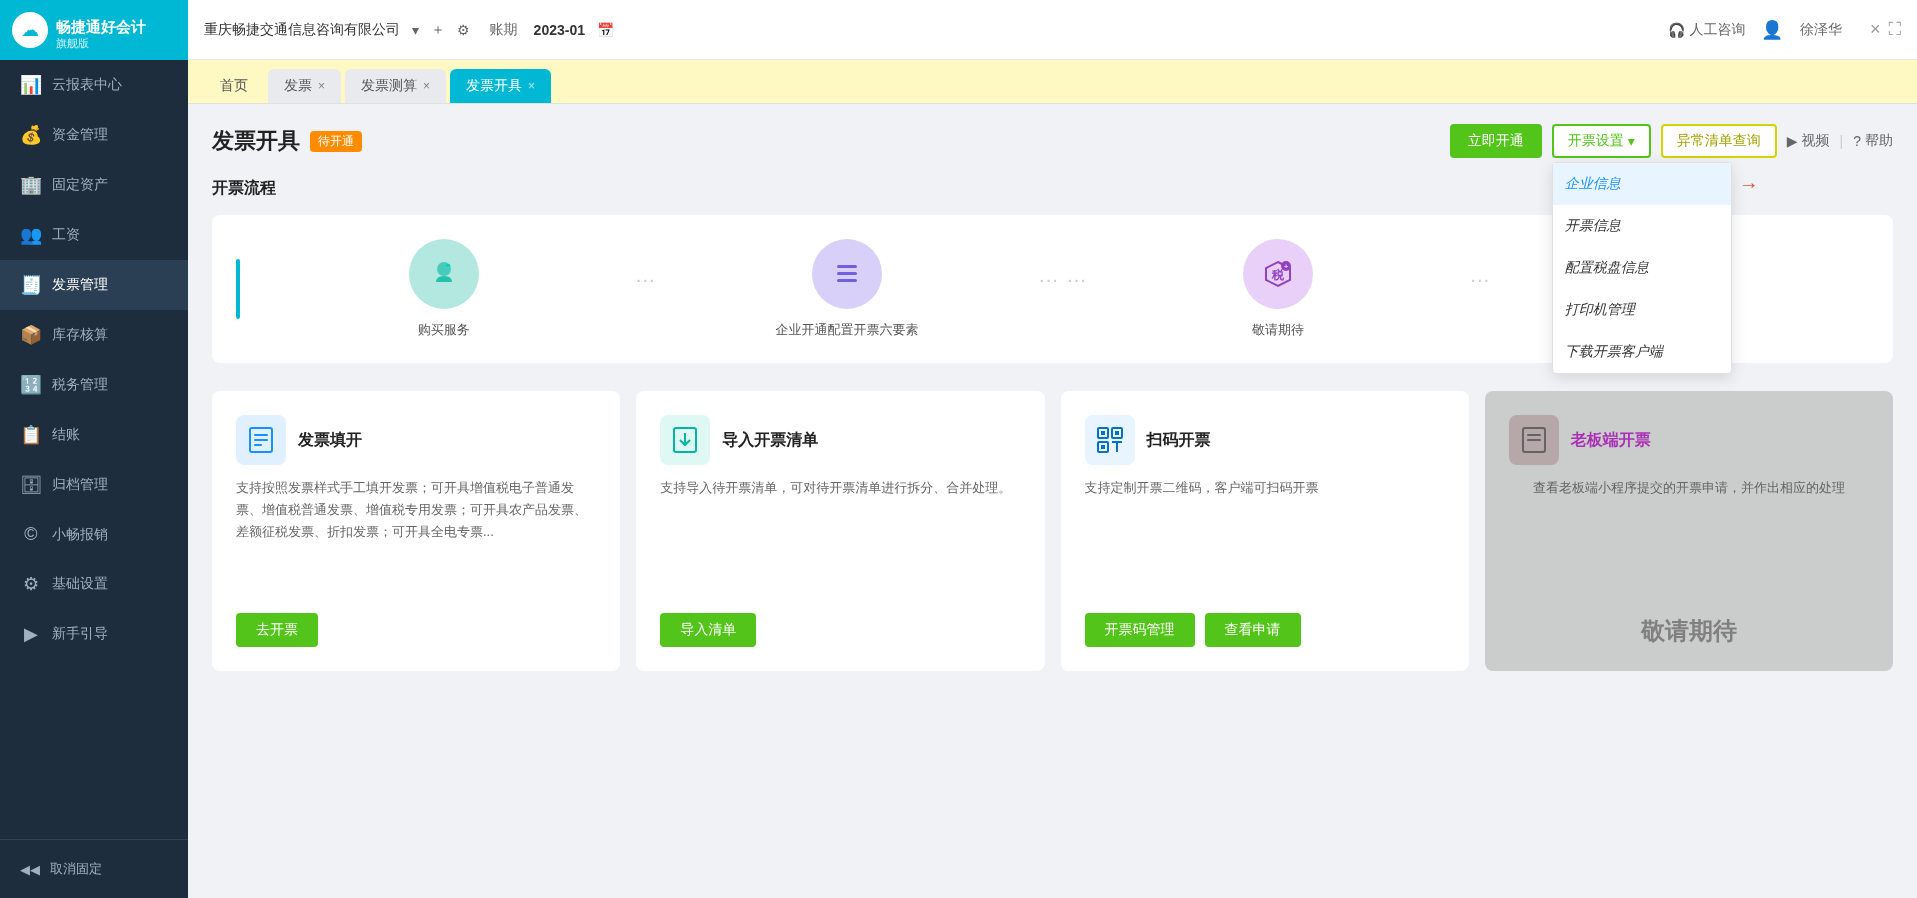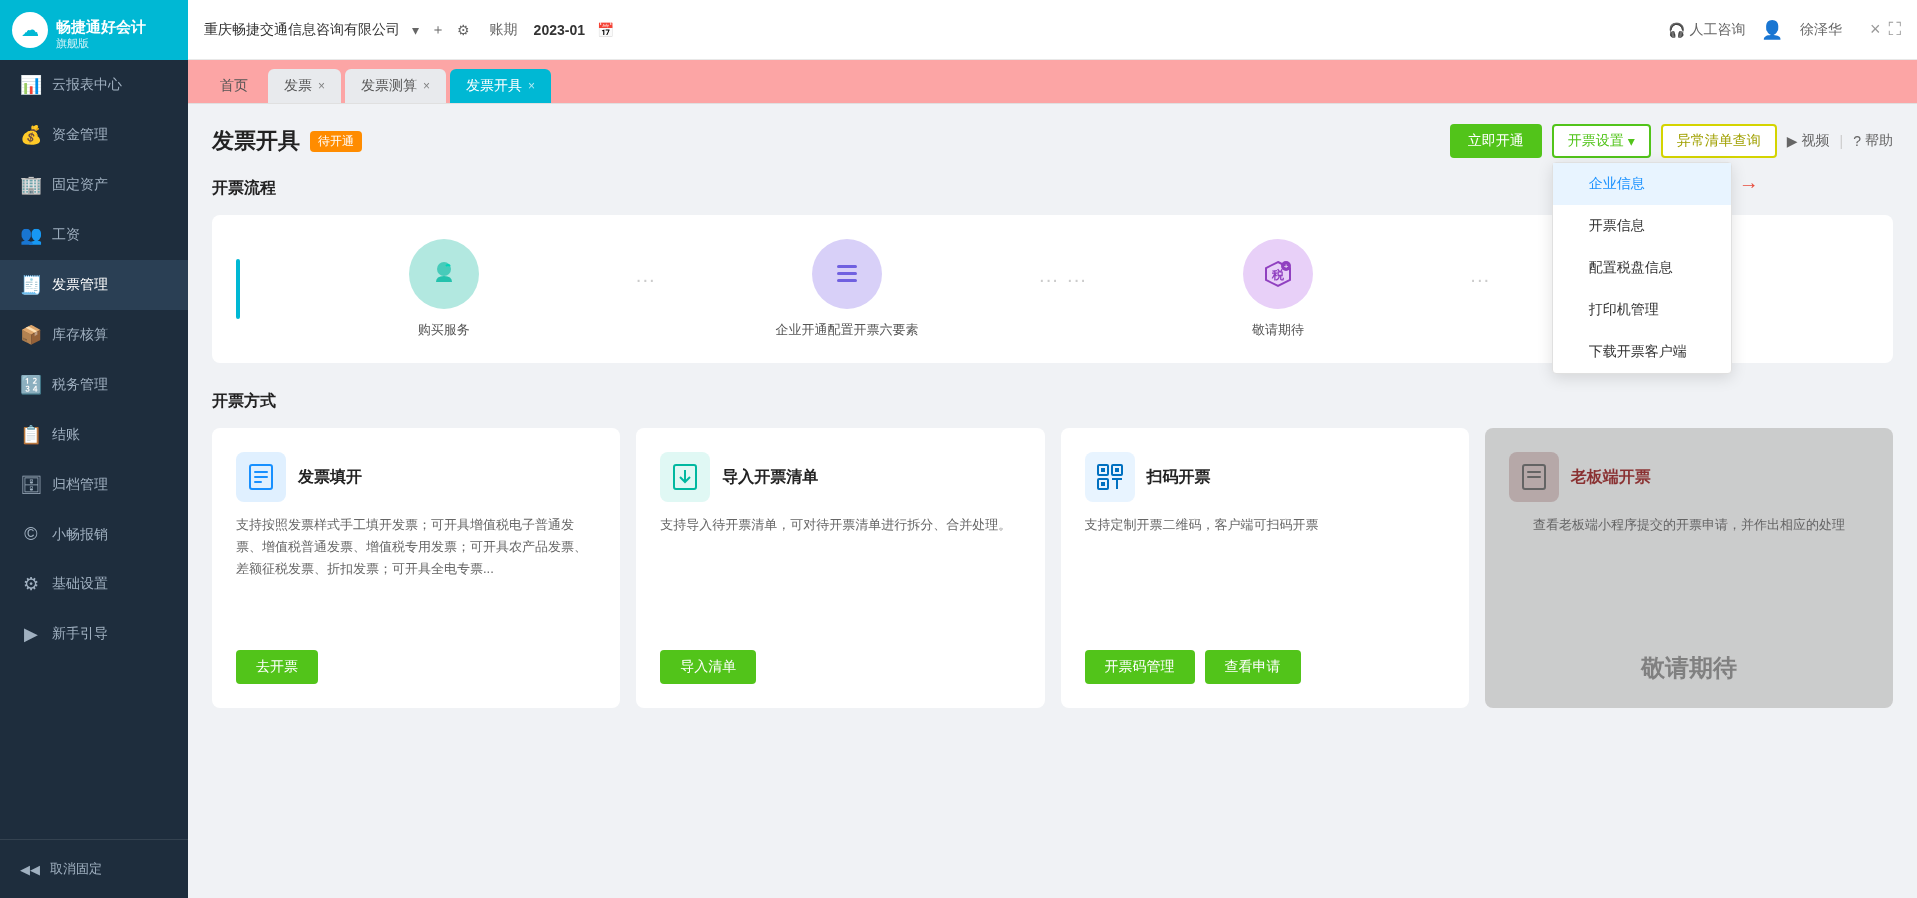--- a/index.html
+++ b/index.html
@@ -77,21 +77,21 @@
     .company-name { font-size: 14px; color: #333; }
     .topbar-btn {
       background: none; border: none; cursor: pointer;
       color: #666; font-size: 14px; display: flex; align-items: center; gap: 4px;
     }
     .topbar-right { margin-left: auto; display: flex; align-items: center; gap: 16px; color: #666; }
     .topbar-right span { cursor: pointer; }
 
     
     .tabs {
-      background: #fca5a5;
+      background: #fef9c3;
       height: 44px;
       display: flex;
       align-items: flex-end;
       padding: 0 16px;
       border-bottom: 1px solid #e0e0e0;
       flex-shrink: 0;
     }
     .tab {
       padding: 8px 16px;
       cursor: pointer;
@@ -168,25 +168,26 @@
       top: calc(100% + 4px);
       left: 0;
       background: white;
       border: 1px solid #e0e0e0;
       border-radius: 4px;
       box-shadow: 0 4px 16px rgba(0,0,0,0.12);
       z-index: 100;
       min-width: 160px;
     }
     .dropdown-item {
-      padding: 12px 36px;
+      padding: 12px 12px;
       cursor: pointer;
       color: #333;
       font-size: 14px;
       transition: background 0.15s;
+      font-style: italic;
     }
     .dropdown-item.highlighted { background: #e8f4ff; color: #1890ff; }
 
     
     .red-arrow {
       position: absolute;
       top: 8px;
       right: -30px;
       color: #e74c3c;
       font-size: 22px;
@@ -482,21 +483,20 @@
               <rect x="8" y="7" width="20" height="22" rx="2" fill="#c08000" opacity="0.4"></rect>
               <rect x="11" y="12" width="14" height="2" rx="1" fill="#c08000"></rect>
               <rect x="11" y="17" width="14" height="2" rx="1" fill="#c08000"></rect>
               <rect x="11" y="22" width="8" height="2" rx="1" fill="#c08000"></rect>
             </svg>
         </div>
         <span class="step-label">去开票</span>
       </div>
     </div>
 
-    <div class="section-title">开票方式</div>
     <div class="billing-methods">
 
       <div class="billing-card">
         <div class="billing-card-header">
           <div class="billing-card-icon icon-blue">
             <svg width="30" height="30" viewBox="0 0 30 30">
                 <rect x="4" y="3" width="22" height="24" rx="2" fill="none" stroke="#1890ff" stroke-width="2"></rect>
                 <rect x="8" y="9" width="14" height="2" rx="1" fill="#1890ff"></rect>
                 <rect x="8" y="14" width="14" height="2" rx="1" fill="#1890ff"></rect>
                 <rect x="8" y="19" width="8" height="2" rx="1" fill="#1890ff"></rect>
@@ -548,21 +548,21 @@
 
       <div class="billing-card disabled" style="position:relative; overflow:hidden;">
         <div class="billing-card-header">
           <div class="billing-card-icon" style="background:#b0a0a0; color:#555;">
             <svg width="30" height="30" viewBox="0 0 30 30">
                 <rect x="4" y="3" width="22" height="24" rx="2" fill="none" stroke="#555" stroke-width="2"></rect>
                 <rect x="8" y="9" width="14" height="2" rx="1" fill="#555"></rect>
                 <rect x="8" y="14" width="14" height="2" rx="1" fill="#555"></rect>
               </svg>
           </div>
-          <span class="billing-card-title" style="color:#7f1d1d;">老板端开票</span>
+          <span class="billing-card-title" style="color:#a21caf;">老板端开票</span>
         </div>
         <p class="disabled-text">查看老板端小程序提交的开票申请，并作出相应的处理</p>
         <div style="margin-top:auto; padding-top:20px; text-align:center;">
           <span style="font-size:24px; color:rgba(60,60,60,0.6); font-weight:bold;">敬请期待</span>
         </div>
       </div>
 
     </div>
   </div>
 </div>

